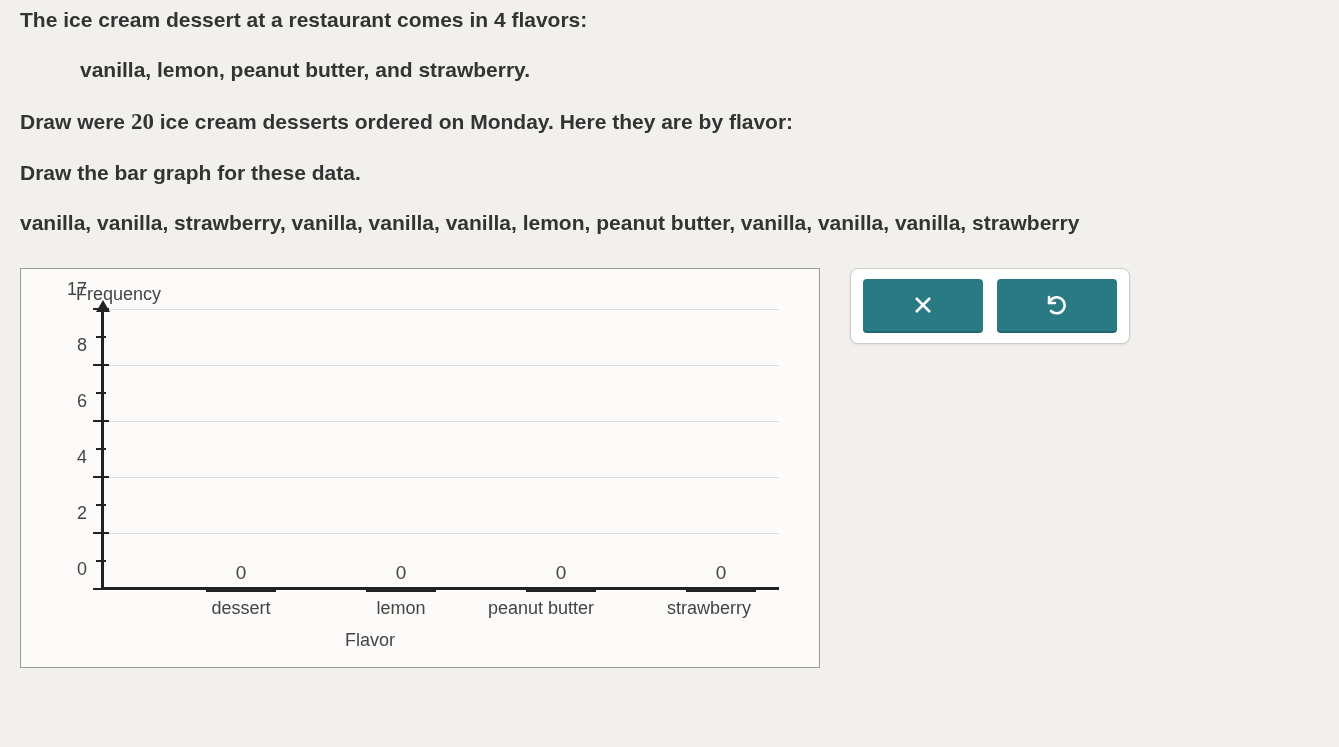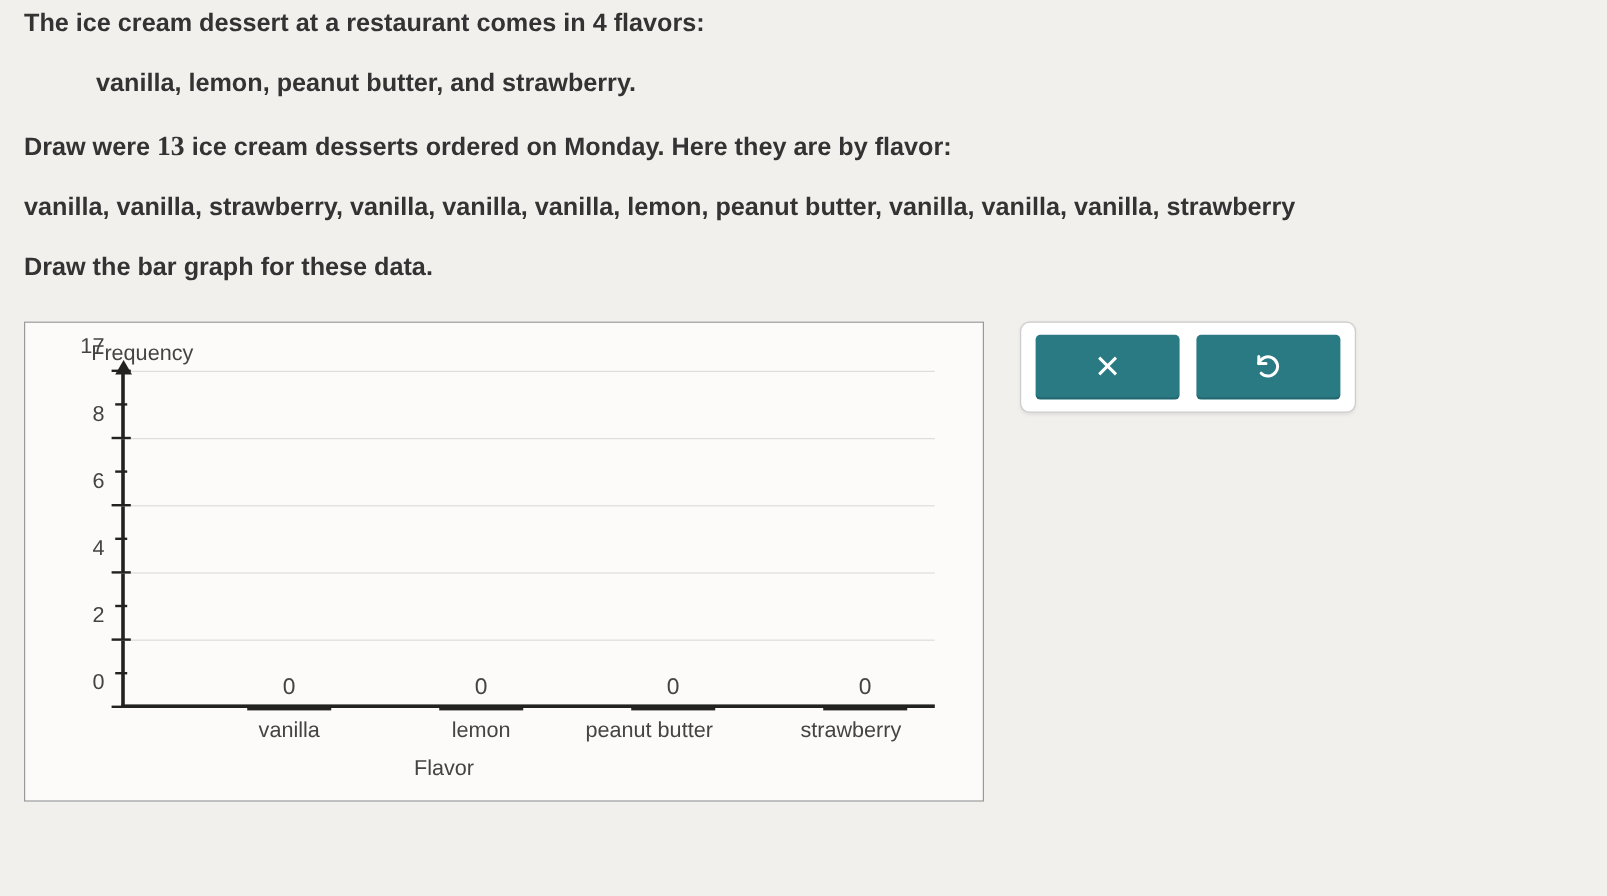--- a/index.html
+++ b/index.html
@@ -163,24 +163,24 @@
     }
     .btn svg { width: 24px; height: 24px; stroke: #fff; fill: none; stroke-width: 2.5; }
   </style>
 </head>
 <body>
 
 <div class="problem-text">
   <p>The ice cream dessert at a restaurant comes in 4 flavors:</p>
   <p class="indent">vanilla, lemon, peanut butter, and strawberry.</p>
   <p>
-    <span>Draw were </span><span class="num">13</span><span> ice cream desserts ordered on Monday. Here they are by flavor:</span>
+    <span>Draw were </span><span class="num">20</span><span> ice cream desserts ordered on Monday. Here they are by flavor:</span>
   </p>
+  <p>Draw the bar graph for these data.</p>
   <p>vanilla, vanilla, strawberry, vanilla, vanilla, vanilla, lemon, peanut butter, vanilla, vanilla, vanilla, strawberry</p>
-  <p>Draw the bar graph for these data.</p>
 </div>
 
 <div class="content-row">
   <div class="chart-box">
     <div class="chart-ylabel">Frequency</div>
     <div class="plot-area">
       <div class="y-arrow"></div>
       <div class="y-axis"></div>
       <div class="x-axis"></div>
 
@@ -220,21 +220,21 @@
       <div class="bar-slot" style="left: 425px">
         <div class="bar-value">0</div>
         <div class="bar-base"></div>
       </div>
       <div class="bar-slot" style="left: 585px">
         <div class="bar-value">0</div>
         <div class="bar-base"></div>
       </div>
     </div>
     <div class="cat-labels">
-      <div class="cat-label" style="left:140px">vanilla</div>
+      <div class="cat-label" style="left:140px">dessert</div>
       <div class="cat-label" style="left:300px">lemon</div>
       <div class="cat-label" style="left:440px">peanut butter</div>
       <div class="cat-label" style="left:608px">strawberry</div>
     </div>
     <div class="x-title">Flavor</div>
   </div>
 
   <div class="button-panel">
     <button class="btn" title="clear">
       <span>

